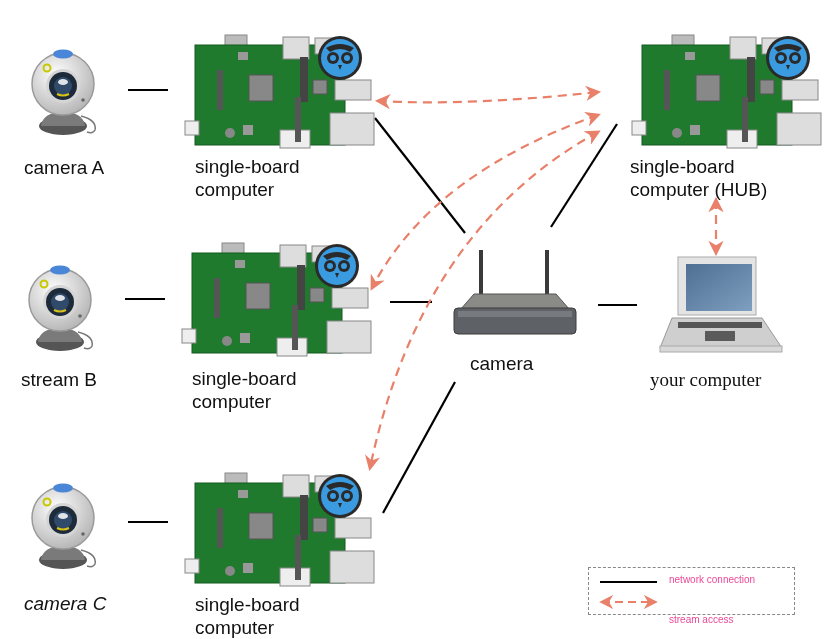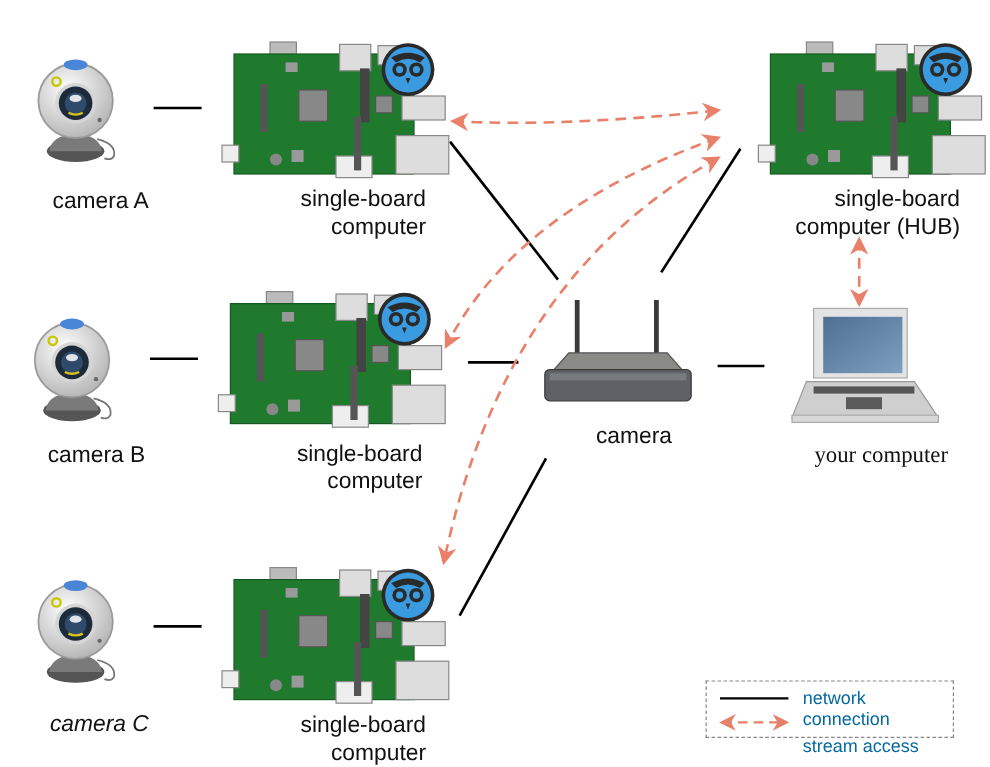--- a/index.html
+++ b/index.html
@@ -1,20 +1,20 @@
 <!DOCTYPE html>
 <html><head>
 <meta charset="utf-8">
 <style>
   html,body{margin:0;padding:0;background:#fff;}
   body{width:825px;height:639px;position:relative;overflow:hidden;font-family:"Liberation Sans",sans-serif;}
   #diagram{position:absolute;left:0;top:0;}
-  .lbl{position:absolute;font-size:19px;color:#111;text-align:right;line-height:23px;white-space:pre-line;}
+  .lbl{position:absolute;font-size:19px;color:#111;text-align:left;line-height:23px;white-space:pre-line;}
   .legend{position:absolute;left:588px;top:567px;width:207px;height:48px;border:1.5px dashed #888;box-sizing:border-box;}
-  .legend-text{position:absolute;font-size:15px;color:#0369a1;}
+  .legend-text{position:absolute;font-size:10px;color:#ec4899;}
 </style>
 </head>
 <body>
 
 <svg id="diagram" width="825" height="639" viewBox="0 0 825 639">
   <defs>
     <marker id="arr" viewBox="0 0 10 10" refX="8" refY="5" markerWidth="7" markerHeight="7" orient="auto-start-reverse">
       <path d="M0,0 L10,5 L0,10 L3,5 z" fill="#e8806a"></path>
     </marker>
     <radialGradient id="camg" cx="40%" cy="35%" r="65%">
@@ -118,21 +118,21 @@
     <rect x="678" y="322" width="84" height="6" fill="#555"></rect>
     <rect x="705" y="331" width="30" height="10" fill="#5a5a5a"></rect>
     <rect x="660" y="346" width="122" height="6" fill="#d8d8d8" stroke="#aaa"></rect>
   </g>
 
   <line x1="600" y1="582" x2="657" y2="582" stroke="#000" stroke-width="2"></line>
   <line x1="602" y1="602" x2="655" y2="602" stroke="#e8806a" stroke-width="2" stroke-dasharray="8,5" marker-start="url(#arr)" marker-end="url(#arr)"></line>
 </svg>
 
 <div class="lbl" style="left:24px;top:156px;width:100px;">camera A</div>
-<div class="lbl" style="left:21px;top:368px;width:100px;">camera B</div>
+<div class="lbl" style="left:21px;top:368px;width:100px;">stream B</div>
 <div class="lbl" style="left:24px;top:592px;width:100px;font-style:italic;">camera C</div>
 
 <div class="lbl" style="left:195px;top:155px;width:160px;">single-board
 computer</div>
 <div class="lbl" style="left:192px;top:367px;width:160px;">single-board
 computer</div>
 <div class="lbl" style="left:195px;top:593px;width:160px;">single-board
 computer</div>
 <div class="lbl" style="left:630px;top:155px;width:170px;">single-board
 computer (HUB)</div>

